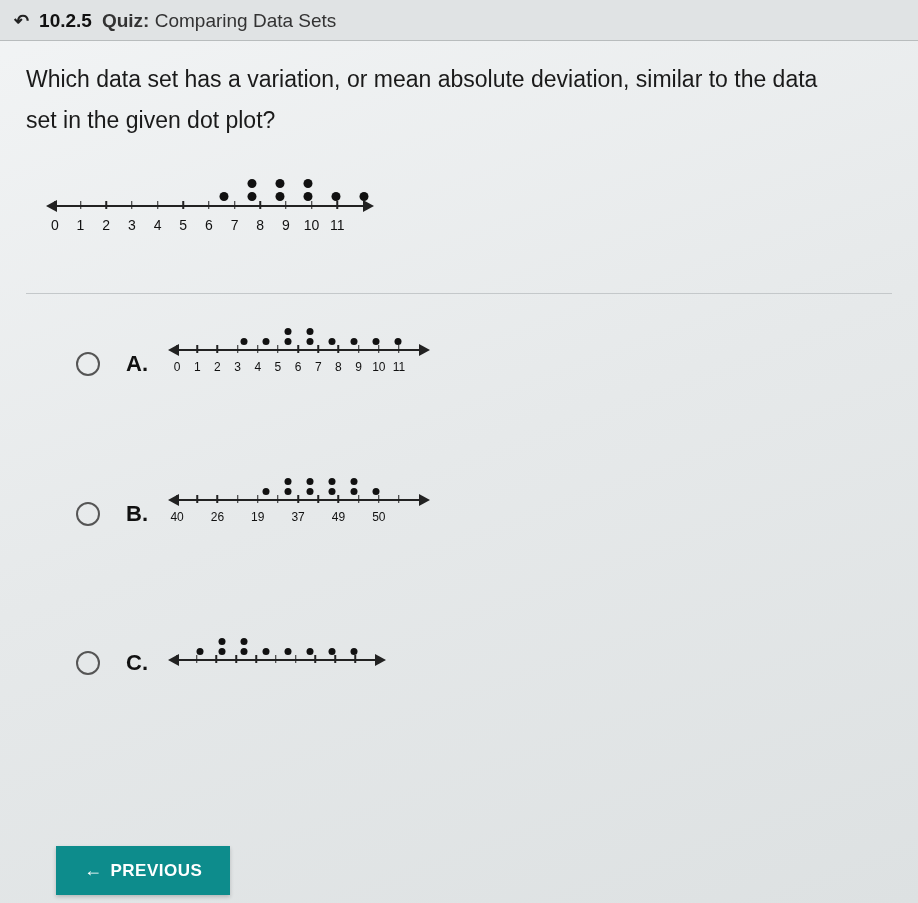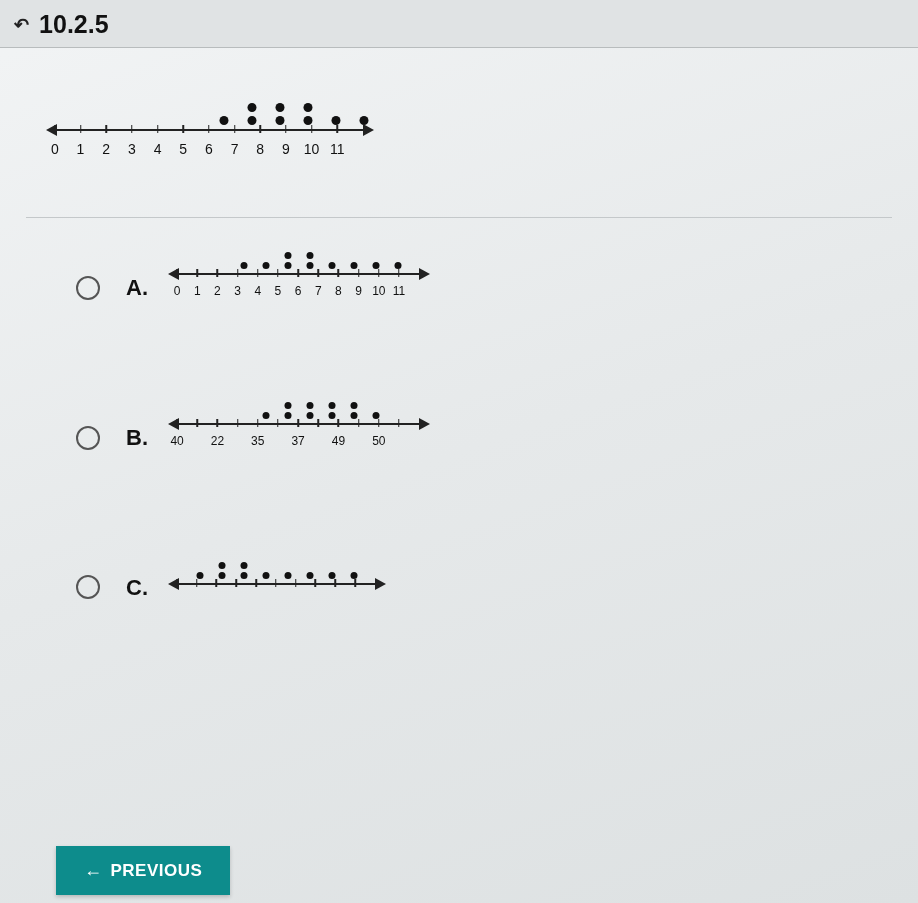--- a/index.html
+++ b/index.html
@@ -19,21 +19,21 @@
   }
   .header-bar {
     background: #e0e3e4;
     border-bottom: 1px solid #b8bcbd;
     padding: 10px 14px 8px 14px;
     display: flex;
     align-items: center;
     gap: 10px;
   }
   .back-arrow { font-size: 18px; font-weight: bold; color: #222; }
-  .quiz-number { font-weight: 700; font-size: 25px; color: #111; }
+  .quiz-number { font-weight: 700; font-size: 19px; color: #111; }
   .quiz-title { font-size: 19px; color: #333; }
   .content {
     padding: 18px 26px 0 26px;
     color: #1a1a1a;
     font-size: 23px;
     line-height: 1.8;
   }
   .dotplot-main {
     margin: 60px 0 0 30px;
   }
@@ -105,23 +105,29 @@
   .prev-btn .arrow { font-size: 18px; }
 </style>
 </head>
 <body>
 
 <div class="page">
 
   <div class="header-bar">
     <span class="back-arrow">↶</span>
     <span class="quiz-number">10.2.5</span>
+    <span class="quiz-title">
+      <b>Quiz:</b>
+      <span>Comparing Data Sets</span>
+    </span>
   </div>
 
   <div class="content">
+    <div>Which data set has a variation, or mean absolute deviation, similar to the data</div>
+    <div>set in the given dot plot?</div>
 
     <div class="dotplot-main">
       <div class="dotplot" id="main-plot"><div style="position: relative; width: 308px;">
             <div class="dots-layer" style="width: 308px;">
               <div class="dot-col" style="left: 168px;">
                 <div class="dot"></div>
               </div>
               <div class="dot-col" style="left: 196px;">
                 <div class="dot"></div>
                 <div class="dot"></div>
@@ -241,23 +247,23 @@
                   <div class="dot"></div>
                 </div>
                 <div class="dot-col" style="left: 198px;">
                   <div class="dot"></div>
                 </div>
               </div>
               <div class="axis" style="width: 242px;"></div>
               <div class="ticks" style="width: 242px; margin-left: -11px;">
                 <div class="tick" style="width: 22px;">40</div>
                 <div class="tick" style="width: 22px;"></div>
-                <div class="tick" style="width: 22px;">22</div>
-                <div class="tick" style="width: 22px;"></div>
-                <div class="tick" style="width: 22px;">35</div>
+                <div class="tick" style="width: 22px;">26</div>
+                <div class="tick" style="width: 22px;"></div>
+                <div class="tick" style="width: 22px;">19</div>
                 <div class="tick" style="width: 22px;"></div>
                 <div class="tick" style="width: 22px;">37</div>
                 <div class="tick" style="width: 22px;"></div>
                 <div class="tick" style="width: 22px;">49</div>
                 <div class="tick" style="width: 22px;"></div>
                 <div class="tick" style="width: 22px;">50</div>
                 <div class="tick" style="width: 22px;"></div>
               </div>
             </div>
           </div>

